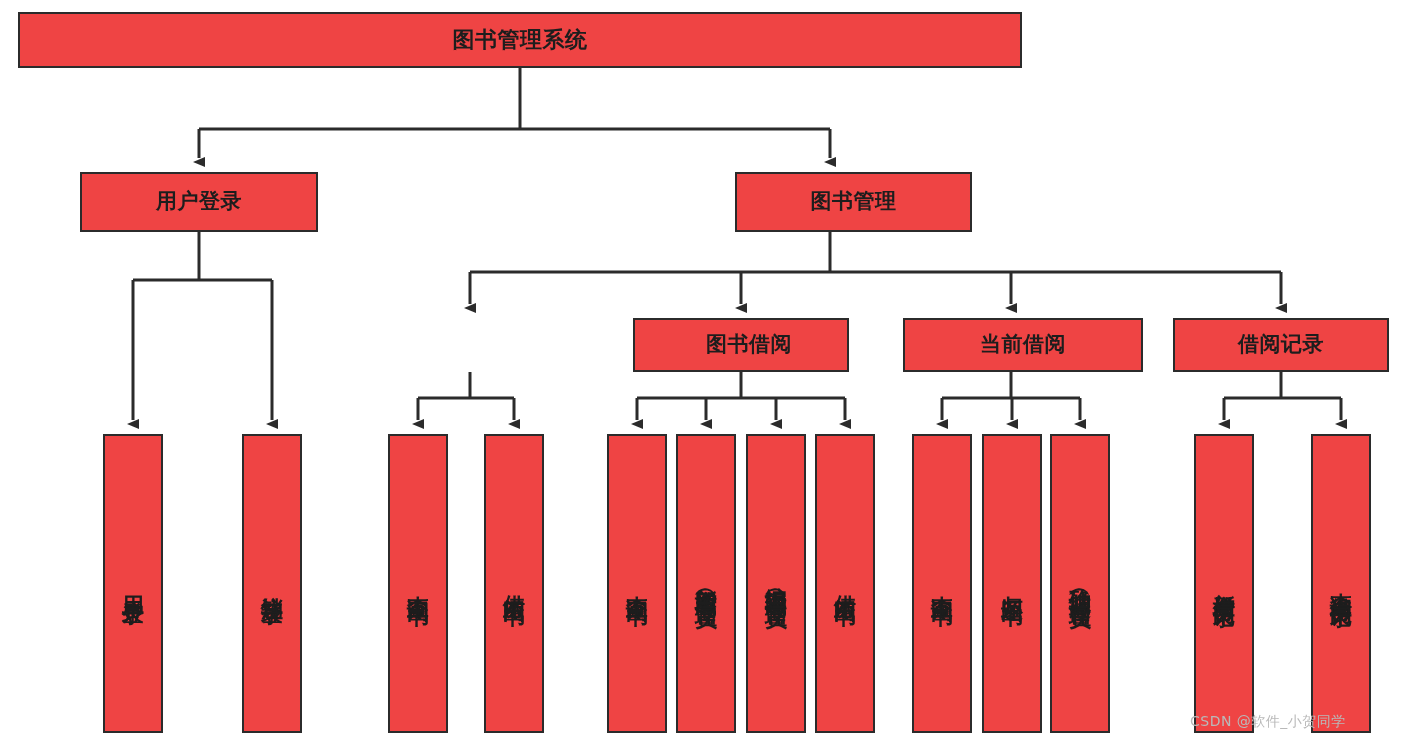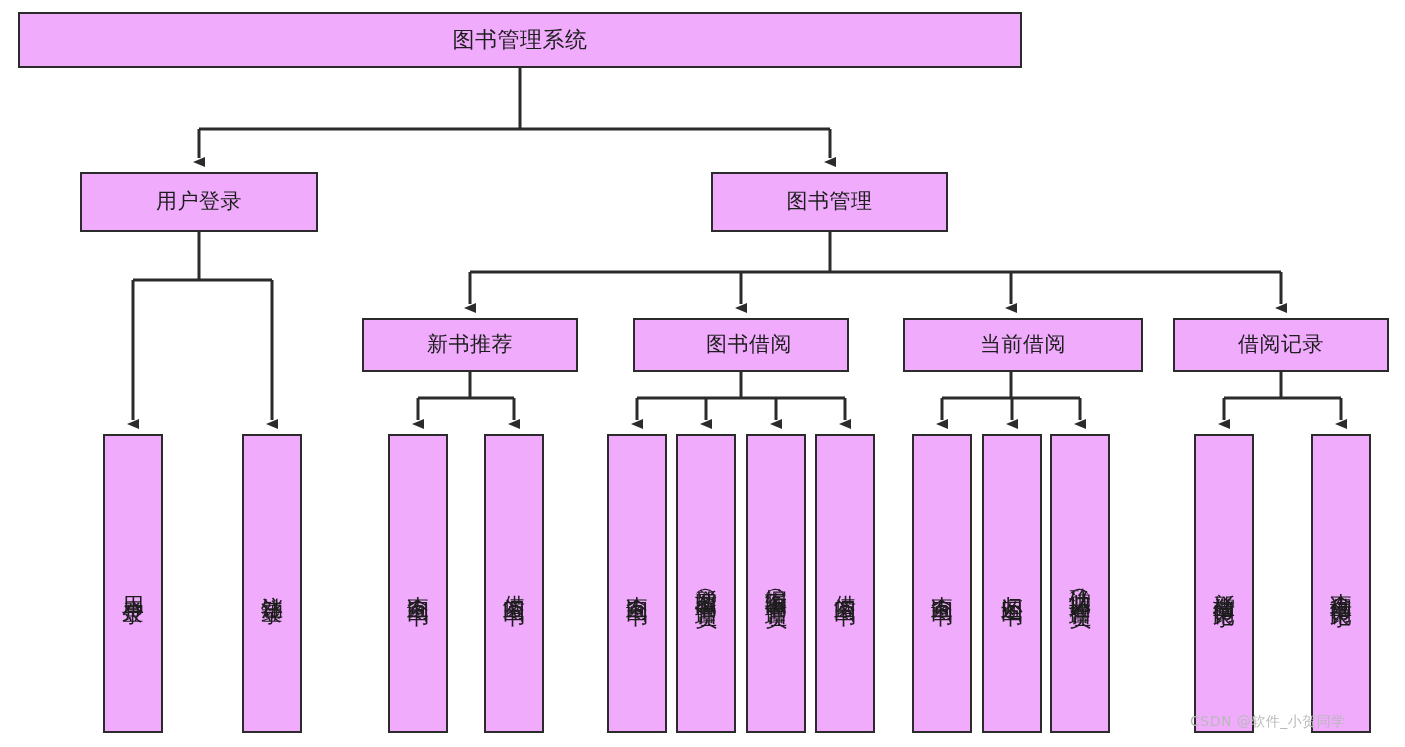--- a/index.html
+++ b/index.html
@@ -20,26 +20,27 @@
   #wires {
     position: absolute;
     left: 0;
     top: 0;
     width: 1405px;
     height: 747px;
   }
   .node {
     position: absolute;
     box-sizing: border-box;
-    background: #f0abfc;
+    background: #ef4444;
     border: 2px solid #2b2b2b;
     display: flex;
     align-items: center;
     justify-content: center;
     overflow: hidden;
+    font-weight: bold;
   }
   .node .label {
     color: #1d1d1d;
     line-height: 1.12;
     text-align: center;
     white-space: nowrap;
   }
   .node.horiz .label {
     font-size: 21px;
     letter-spacing: 0.5px;
@@ -137,27 +138,24 @@
     </g>
   </svg>
 
   <div class="node root horiz" style="left:18px; top:12px; width:1004px; height:56px;">
     <span class="label">图书管理系统</span>
   </div>
 
   <div class="node horiz" style="left:80px; top:172px; width:238px; height:60px;">
     <span class="label">用户登录</span>
   </div>
-  <div class="node horiz" style="left:711px; top:172px; width:237px; height:60px;">
+  <div class="node horiz" style="left:735px; top:172px; width:237px; height:60px;">
     <span class="label">图书管理</span>
   </div>
 
-  <div class="node horiz" style="left:362px; top:318px; width:216px; height:54px;">
-    <span class="label">新书推荐</span>
-  </div>
   <div class="node horiz" style="left:633px; top:318px; width:216px; height:54px;padding-left:16px;">
     <span class="label">图书借阅</span>
   </div>
   <div class="node horiz" style="left:903px; top:318px; width:240px; height:54px;">
     <span class="label">当前借阅</span>
   </div>
   <div class="node horiz" style="left:1173px; top:318px; width:216px; height:54px;">
     <span class="label">借阅记录</span>
   </div>
 

